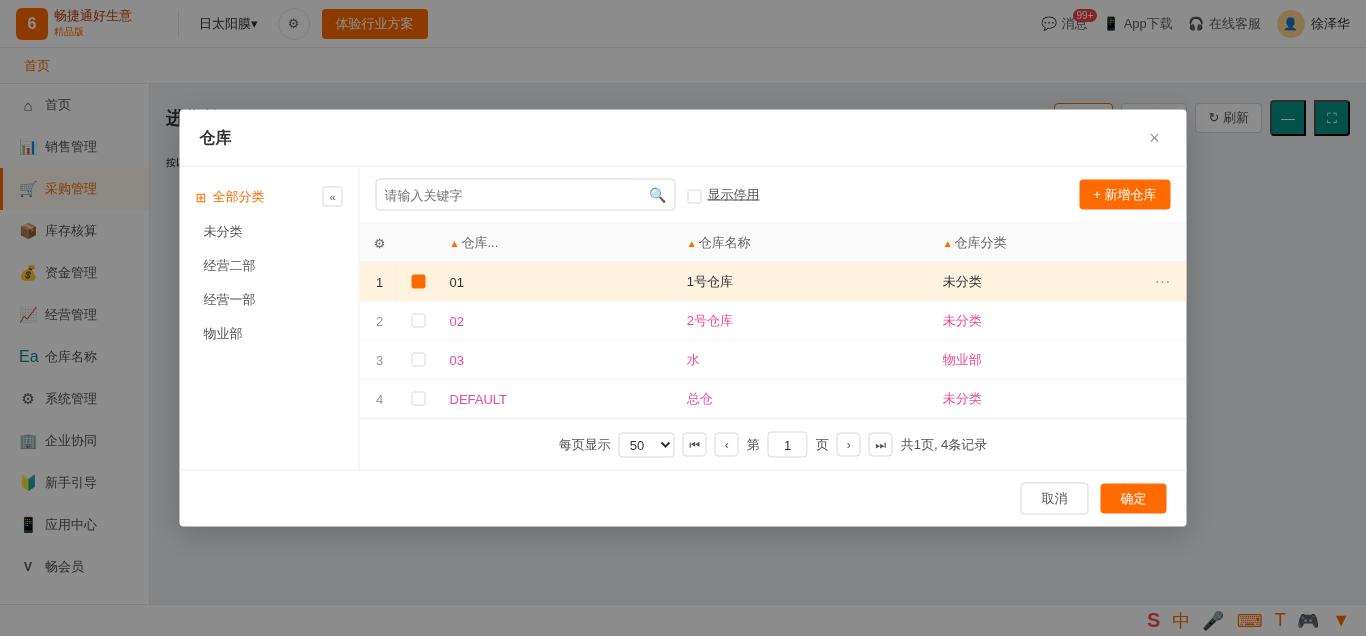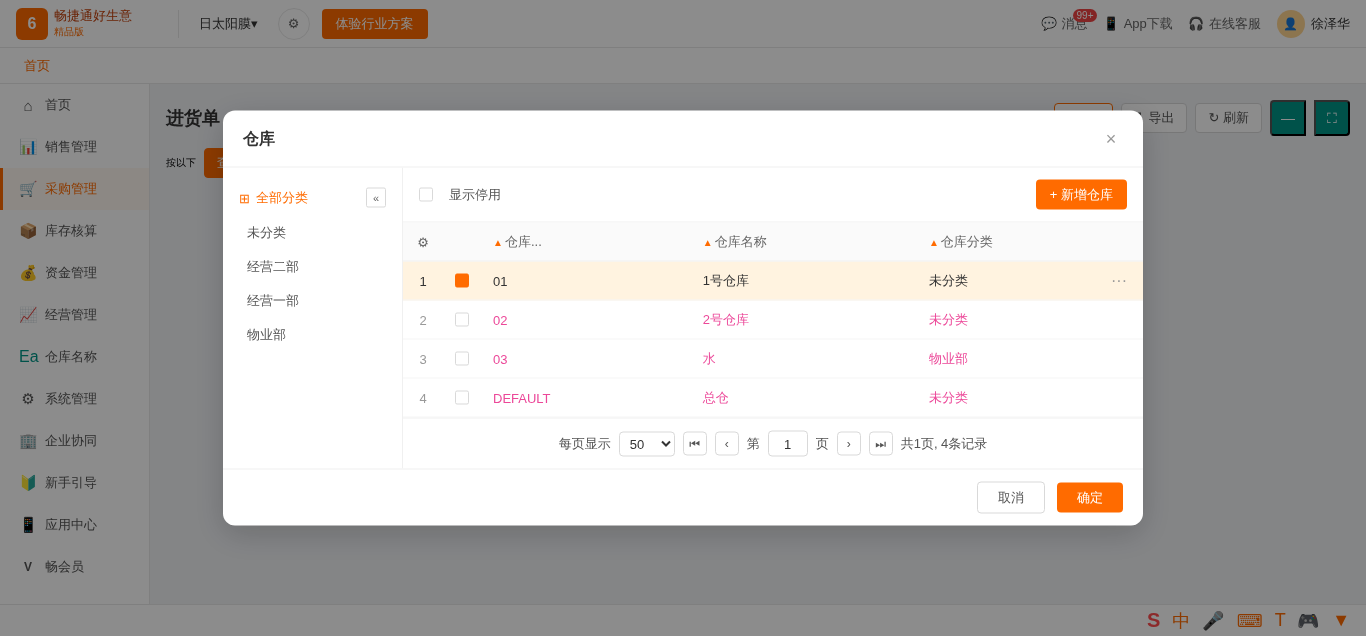--- a/index.html
+++ b/index.html
@@ -144,22 +144,22 @@
       position: fixed; top: 0; left: 0; right: 0; bottom: 0;
       background: rgba(0,0,0,0.45); z-index: 100;
     }
 
     
     .modal {
       position: fixed;
       top: 50%; left: 50%;
       transform: translate(-50%, -50%);
       background: #fff;
-      border-radius: 12px;
-      width: 920px;
+      border-radius: 4px;
+      width: 1007px;
       max-height: 560px;
       z-index: 200;
       display: flex; flex-direction: column;
       box-shadow: 0 8px 32px rgba(0,0,0,0.18);
     }
     .modal-header {
       display: flex; align-items: center; justify-content: space-between;
       padding: 16px 20px;
       border-bottom: 1px solid #f0f0f0;
     }
@@ -209,22 +209,22 @@
       border: 1px solid #d9d9d9; border-radius: 4px;
       padding: 0 8px; height: 32px; flex: 1; max-width: 300px;
       background: #fff;
     }
     .search-input {
       border: none; outline: none; font-size: 13px;
       flex: 1; color: #333; background: transparent;
     }
     .search-icon { color: #bbb; font-size: 14px; }
     .show-disabled {
-      display: flex; align-items: center; gap: 16px;
-      color: #555; font-size: 13px; cursor: pointer;
+      display: flex; align-items: flex-end; gap: 6px;
+      color: #555; font-size: 13px; cursor: pointer; text-decoration: underline;
     }
     .checkbox-el {
       width: 14px; height: 14px;
       border: 1px solid #d9d9d9; border-radius: 2px;
       background: #fff;
     }
     .add-btn {
       margin-left: auto;
       background: #ff6b00; color: #fff;
       border: none; border-radius: 4px;
@@ -451,20 +451,24 @@
       </div>
       <div class="cat-item">未分类</div>
       <div class="cat-item">经营二部</div>
       <div class="cat-item">经营一部</div>
       <div class="cat-item">物业部</div>
     </div>
 
     <div class="right-panel">
 
       <div class="modal-toolbar">
+        <div class="search-box">
+          <input class="search-input" type="text" placeholder="请输入关键字" style="">
+          <span class="search-icon">🔍</span>
+        </div>
         <label class="show-disabled">
           <div class="checkbox-el"></div>
           <span>显示停用</span>
         </label>
         <button class="add-btn">+ 新增仓库</button>
       </div>
 
       <div class="modal-table">
         <table>
           <thead>

